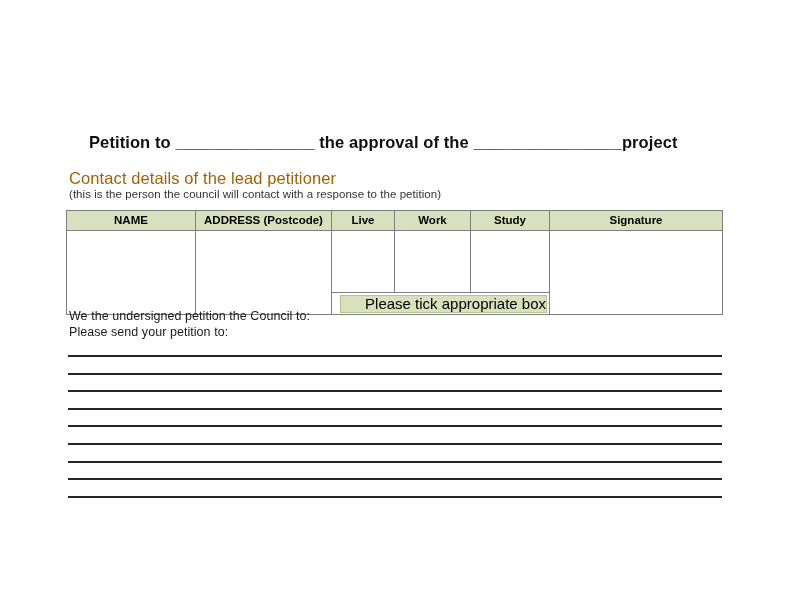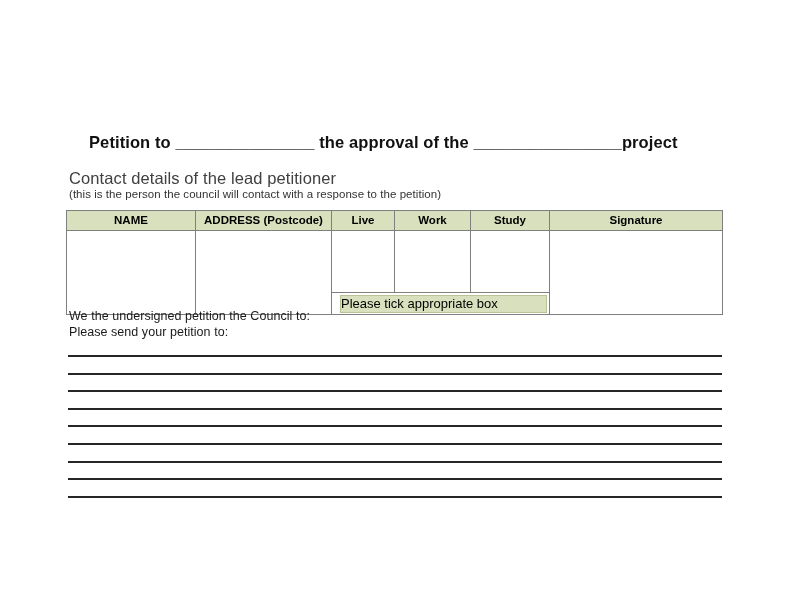--- a/index.html
+++ b/index.html
@@ -50,21 +50,21 @@
     margin-left: 19px;
   }
 
   
   .contact-heading {
     position: absolute;
     top: 169px;
     left: 69px;
     font-size: 16.5px;
     font-weight: normal;
-    color: #404040;
+    color: #a16207;
     letter-spacing: 0.1px;
     text-align: right;
   }
   .contact-sub {
     position: absolute;
     top: 188px;
     left: 69px;
     font-size: 11.5px;
     font-weight: normal;
     color: #333333;
@@ -107,22 +107,22 @@
   .tick-cell {
     height: 19px;
     background: #ffffff;
     padding: 1px 2px 1px 8px !important;
   }
   .tick-bar {
     background: #d9e0bd;
     border: 1px solid #b8c394;
     height: 16px;
     line-height: 16px;
-    font-size: 13px;
-    text-align: left;
+    font-size: 15px;
+    text-align: right;
     color: #000000;
   }
 
   
   .statement {
     position: absolute;
     left: 69px;
     font-size: 12.5px;
     color: #1a1a1a;
     letter-spacing: 0.05px;

